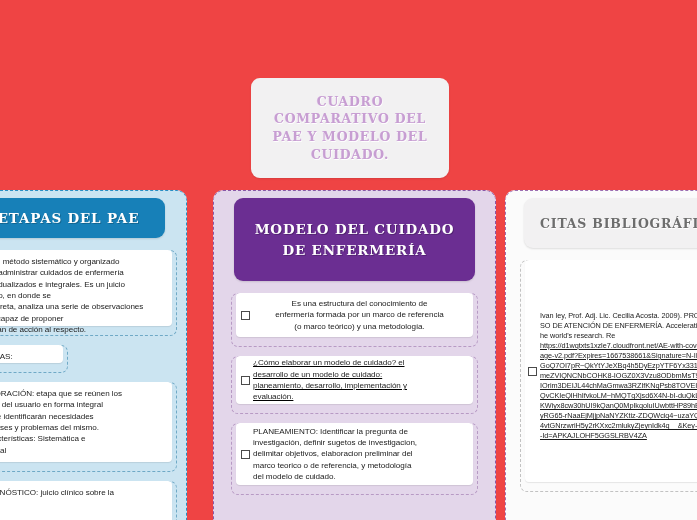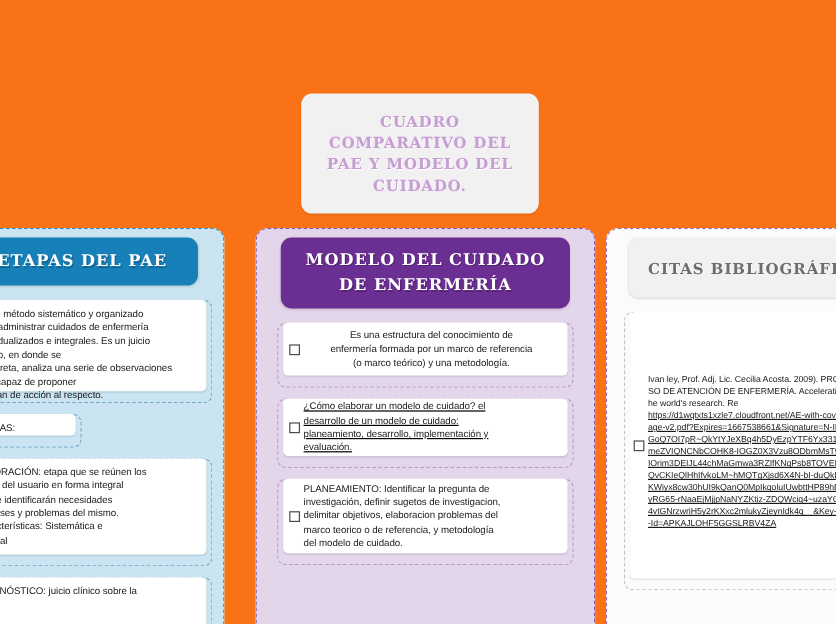--- a/index.html
+++ b/index.html
@@ -10,21 +10,21 @@
     height: 520px;
     overflow: hidden;
     background: #ffffff;
     font-family: "Liberation Sans", sans-serif;
   }
 
   #board {
     position: relative;
     width: 697px;
     height: 520px;
-    background: #f97316;
+    background: #ef4444;
     overflow: hidden;
   }
 
   
   .title-card {
     position: absolute;
     left: 251px;
     top: 78px;
     width: 198px;
     height: 100px;
@@ -127,21 +127,21 @@
     margin-left: 2px;
     margin-right: 12px;
   }
   #col-pae .hdr-text {
     color: #ffffff;
     text-shadow: 1px 1px 0 rgba(0,0,0,0.22);
   }
 
   #col-modelo .col-header {
     background: #6b2e92;
-    height: 59px;
+    height: 83px;
     margin-left: 11px;
     margin-right: 11px;
   }
   #col-modelo .hdr-text {
     color: #ffffff;
     text-shadow: 1px 1px 0 rgba(0,0,0,0.22);
   }
 
   #col-citas .col-header {
     background: #f2f1f2;
@@ -314,21 +314,21 @@
 evaluación.</div>
         </div>
       </div>
 
       <div class="card-wrap" style="height:72px;margin-left:8px;margin-right:8px;">
         <div class="card-dash"></div>
         <div class="card" style="height:62px;align-items:center;">
           <span class="chk"></span>
           <div class="card-text">PLANEAMIENTO: Identificar la pregunta de
 investigación, definir sugetos de investigacion,
-delimitar objetivos, elaboracion problemas del
+delimitar objetivos, elaboracion preliminar del
 marco teorico o de referencia,  y metodología
 del modelo de cuidado.</div>
         </div>
       </div>
 
     </div>
   </div>
 
   <div class="column clip" id="col-citas">
     <div class="col-dash"></div>

